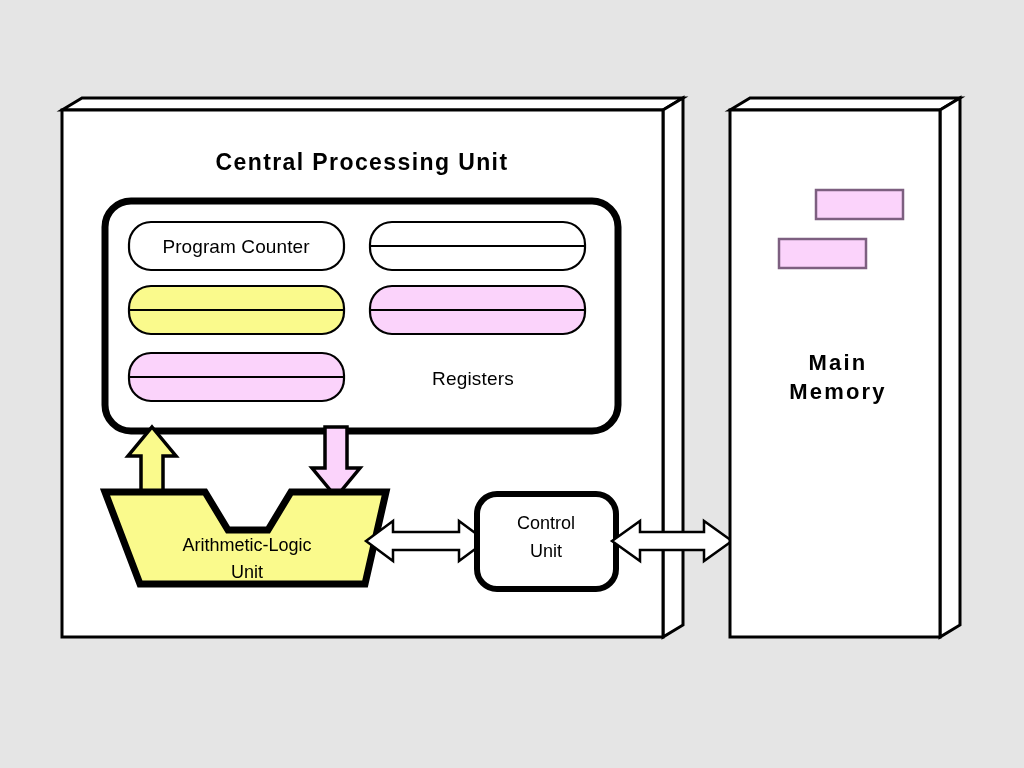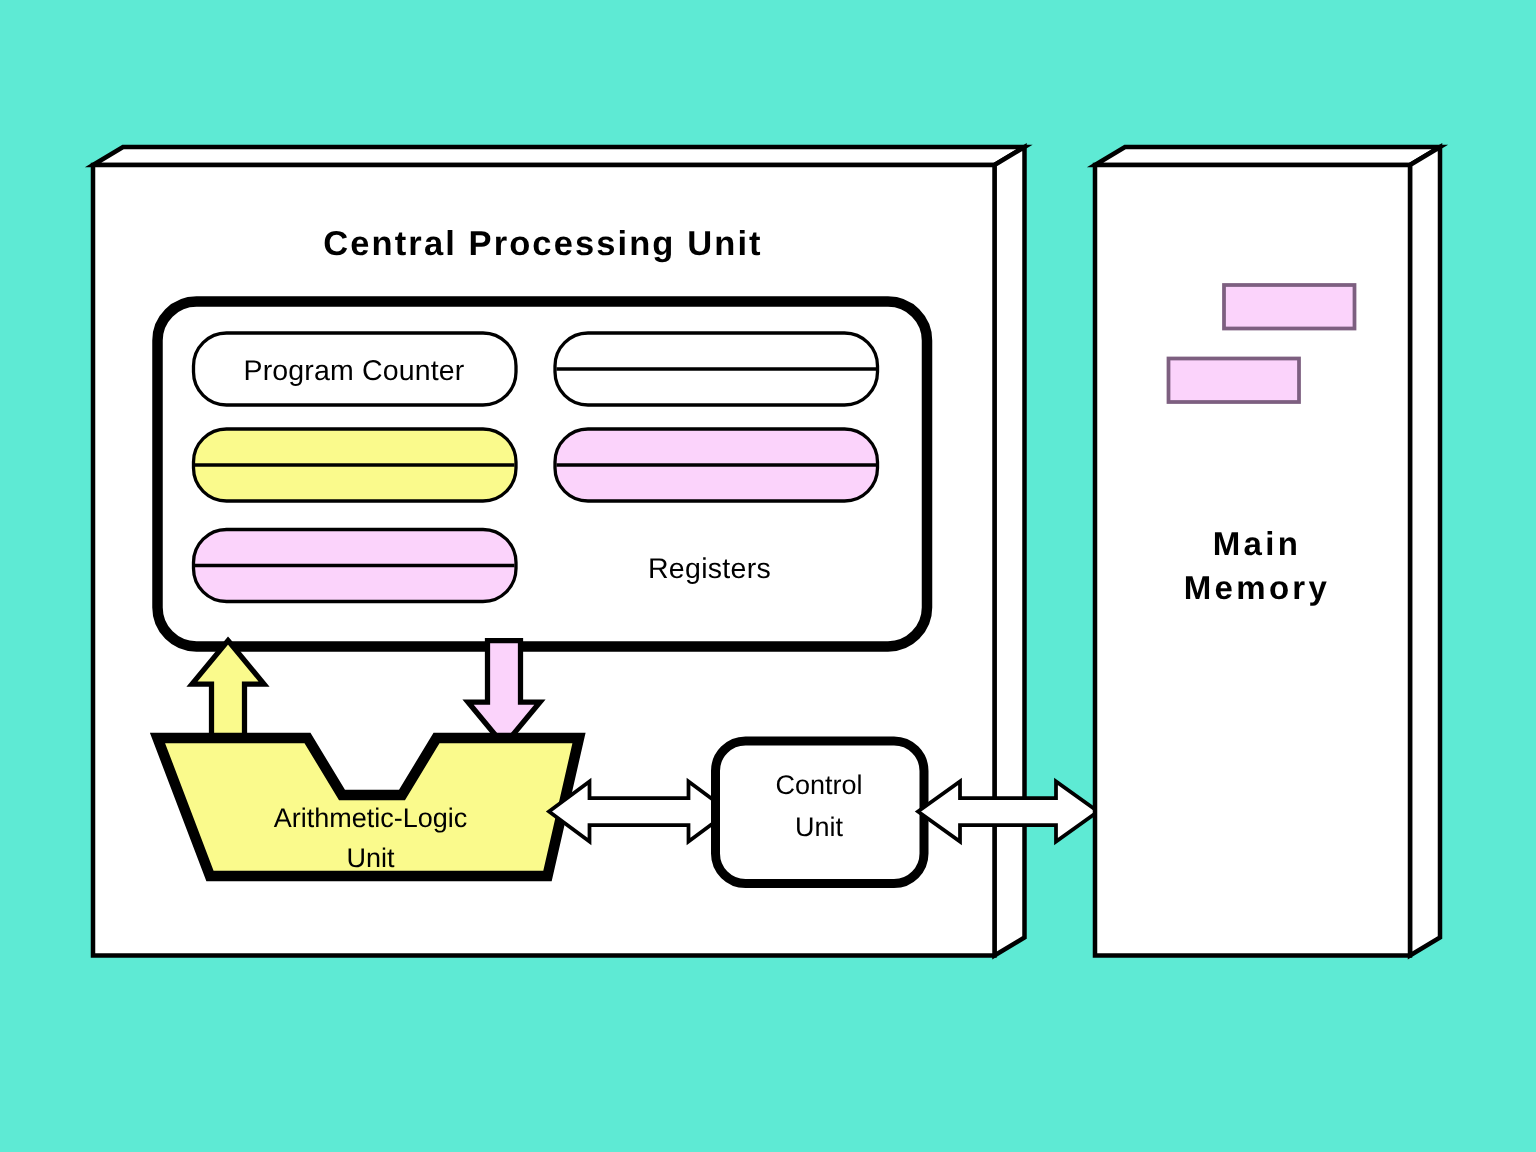--- a/index.html
+++ b/index.html
@@ -11,21 +11,21 @@
   body {
     width: 1024px;
     height: 768px;
     overflow: hidden;
     font-family: "Liberation Sans", sans-serif;
   }
   #canvas {
     position: relative;
     width: 1024px;
     height: 768px;
-    background: #5eead4;
+    background: #e5e5e5;
   }
   svg#diagram {
     position: absolute;
     left: 0;
     top: 0;
     width: 1024px;
     height: 768px;
     display: block;
   }
   .lbl-title {

